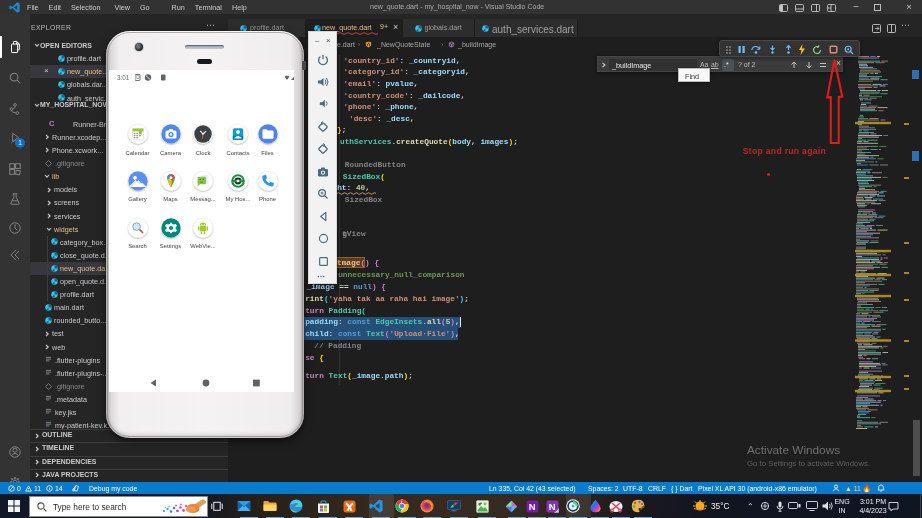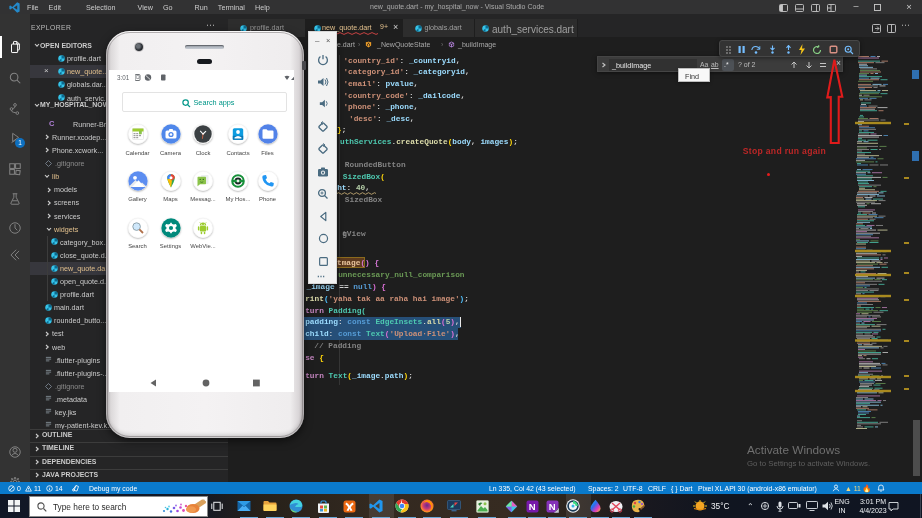--- a/index.html
+++ b/index.html
@@ -8,21 +8,21 @@
 .mono{font-family:"Liberation Mono",monospace;font-weight:bold}
 svg{display:block}
 </style></head>
 <body>
 
 <div class="a" style="left:0;top:0;width:922px;height:14px;background:#323233">
  <svg class="a" style="left:9px;top:2px" width="11" height="11" viewBox="0 0 24 24">
    <path fill="#2489ca" d="M17.8.8 7.2 10.7 3 7.5.8 8.6v6.8L3 16.5l4.2-3.2 10.6 9.9 5.4-2.6V3.4zM17.9 6.9v10.2L10.7 12z"></path>
  </svg>
  <div class="a" style="left:27px;top:2.5px;font-size:7.2px;color:#cccccc">
-   <span style="margin-right:10px">File</span><span style="margin-right:25px">Edit</span><span style="margin-right:22px">Selection</span><span style="margin-right:10px">View</span><span style="margin-right:22px">Go</span><span style="margin-right:10px">Run</span><span style="margin-right:10px">Terminal</span><span>Help</span>
+   <span style="margin-right:10px">File</span><span style="margin-right:10px">Edit</span><span style="margin-right:14px">Selection</span><span style="margin-right:10px">View</span><span style="margin-right:22px">Go</span><span style="margin-right:10px">Run</span><span style="margin-right:10px">Terminal</span><span>Help</span>
  </div>
  <div class="a" style="left:370px;top:3px;font-size:7px;color:#ababab">new_quote.dart - my_hospital_now - Visual Studio Code</div>
 
  <svg class="a" style="left:779px;top:3.5px" width="62" height="8" viewBox="0 0 62 8" fill="none" stroke="#c5c5c5" stroke-width="0.9">
    <rect x="0.5" y="0.5" width="8" height="7" rx="1"></rect>
       <path d="M3.5 0.5v7" fill="none"></path>
       <rect x="0.9" y="0.9" width="2.4" height="6.2" fill="#c5c5c5" stroke="none"></rect>
    <rect x="16.5" y="0.5" width="8" height="7" rx="1"></rect>
       <path d="M16.5 5h8"></path>
    <rect x="32.5" y="0.5" width="8" height="7" rx="1"></rect>
@@ -818,27 +818,20 @@
       <text x="1.2" y="5.4" font-size="4.5" stroke="none">D</text>
 <circle cx="13" cy="3.5" r="3.2"></circle>
       <path d="M10.5 1.2 15.5 5.8" stroke="#fff" stroke-width="0.8"></path>
 <rect x="26" y="0.5" width="4.5" height="6" rx="0.8"></rect>
 </svg>
     <svg class="a" style="left:175px;top:4.5px" width="17" height="7" viewBox="0 0 17 7" fill="#5f6368">
 <path d="M0.5 2.5 3 6 5.5 2.5 Q3 0.8 0.5 2.5Z"></path>
 <path d="M7 6 12 6 12 0.5Z"></path>
 <rect x="13.5" y="1" width="3" height="6" rx="0.6"></rect>
 </svg>
-    <div class="a" style="left:13px;top:22.5px;width:165px;height:20px;background:#fff;border:1px solid #e3e3e3;border-radius:2px">
-<svg class="a" style="left:59px;top:5.5px" width="9" height="9" viewBox="0 0 9 9" fill="none" stroke="#009688" stroke-width="1.2">
-        <circle cx="3.6" cy="3.6" r="2.7"></circle>
-        <path d="M5.8 5.8 8 8"></path>
-      </svg>
-<div class="a" style="left:71px;top:5px;font-size:7.3px;color:#009688">Search apps</div>
-</div>
     <div class="a" style="left:19px;top:54.8px;width:20px;height:20px;border-radius:50%;box-shadow:0 0.8px 1.8px rgba(0,0,0,.3)"></div>
     <div class="a" style="left:19px;top:54.8px">
       <svg width="20" height="20" viewBox="0 0 20 20">
         <circle cx="10" cy="10" r="9.7" fill="#fff"></circle>
         <circle cx="10" cy="10" r="9.7" fill="none" stroke="#e8e8e8" stroke-width="0.5"></circle>
         <rect x="4.5" y="4.5" width="11" height="11" rx="1" fill="#fdfdfd" stroke="#d0d0d0" stroke-width="0.4"></rect>
         <rect x="4.5" y="4.5" width="11" height="3" fill="#9ccc2e"></rect>
         <g fill="#9e9e9e">
           <rect x="5.5" y="9" width="2" height="1.2"></rect>
           <rect x="8.2" y="9" width="2" height="1.2"></rect>

